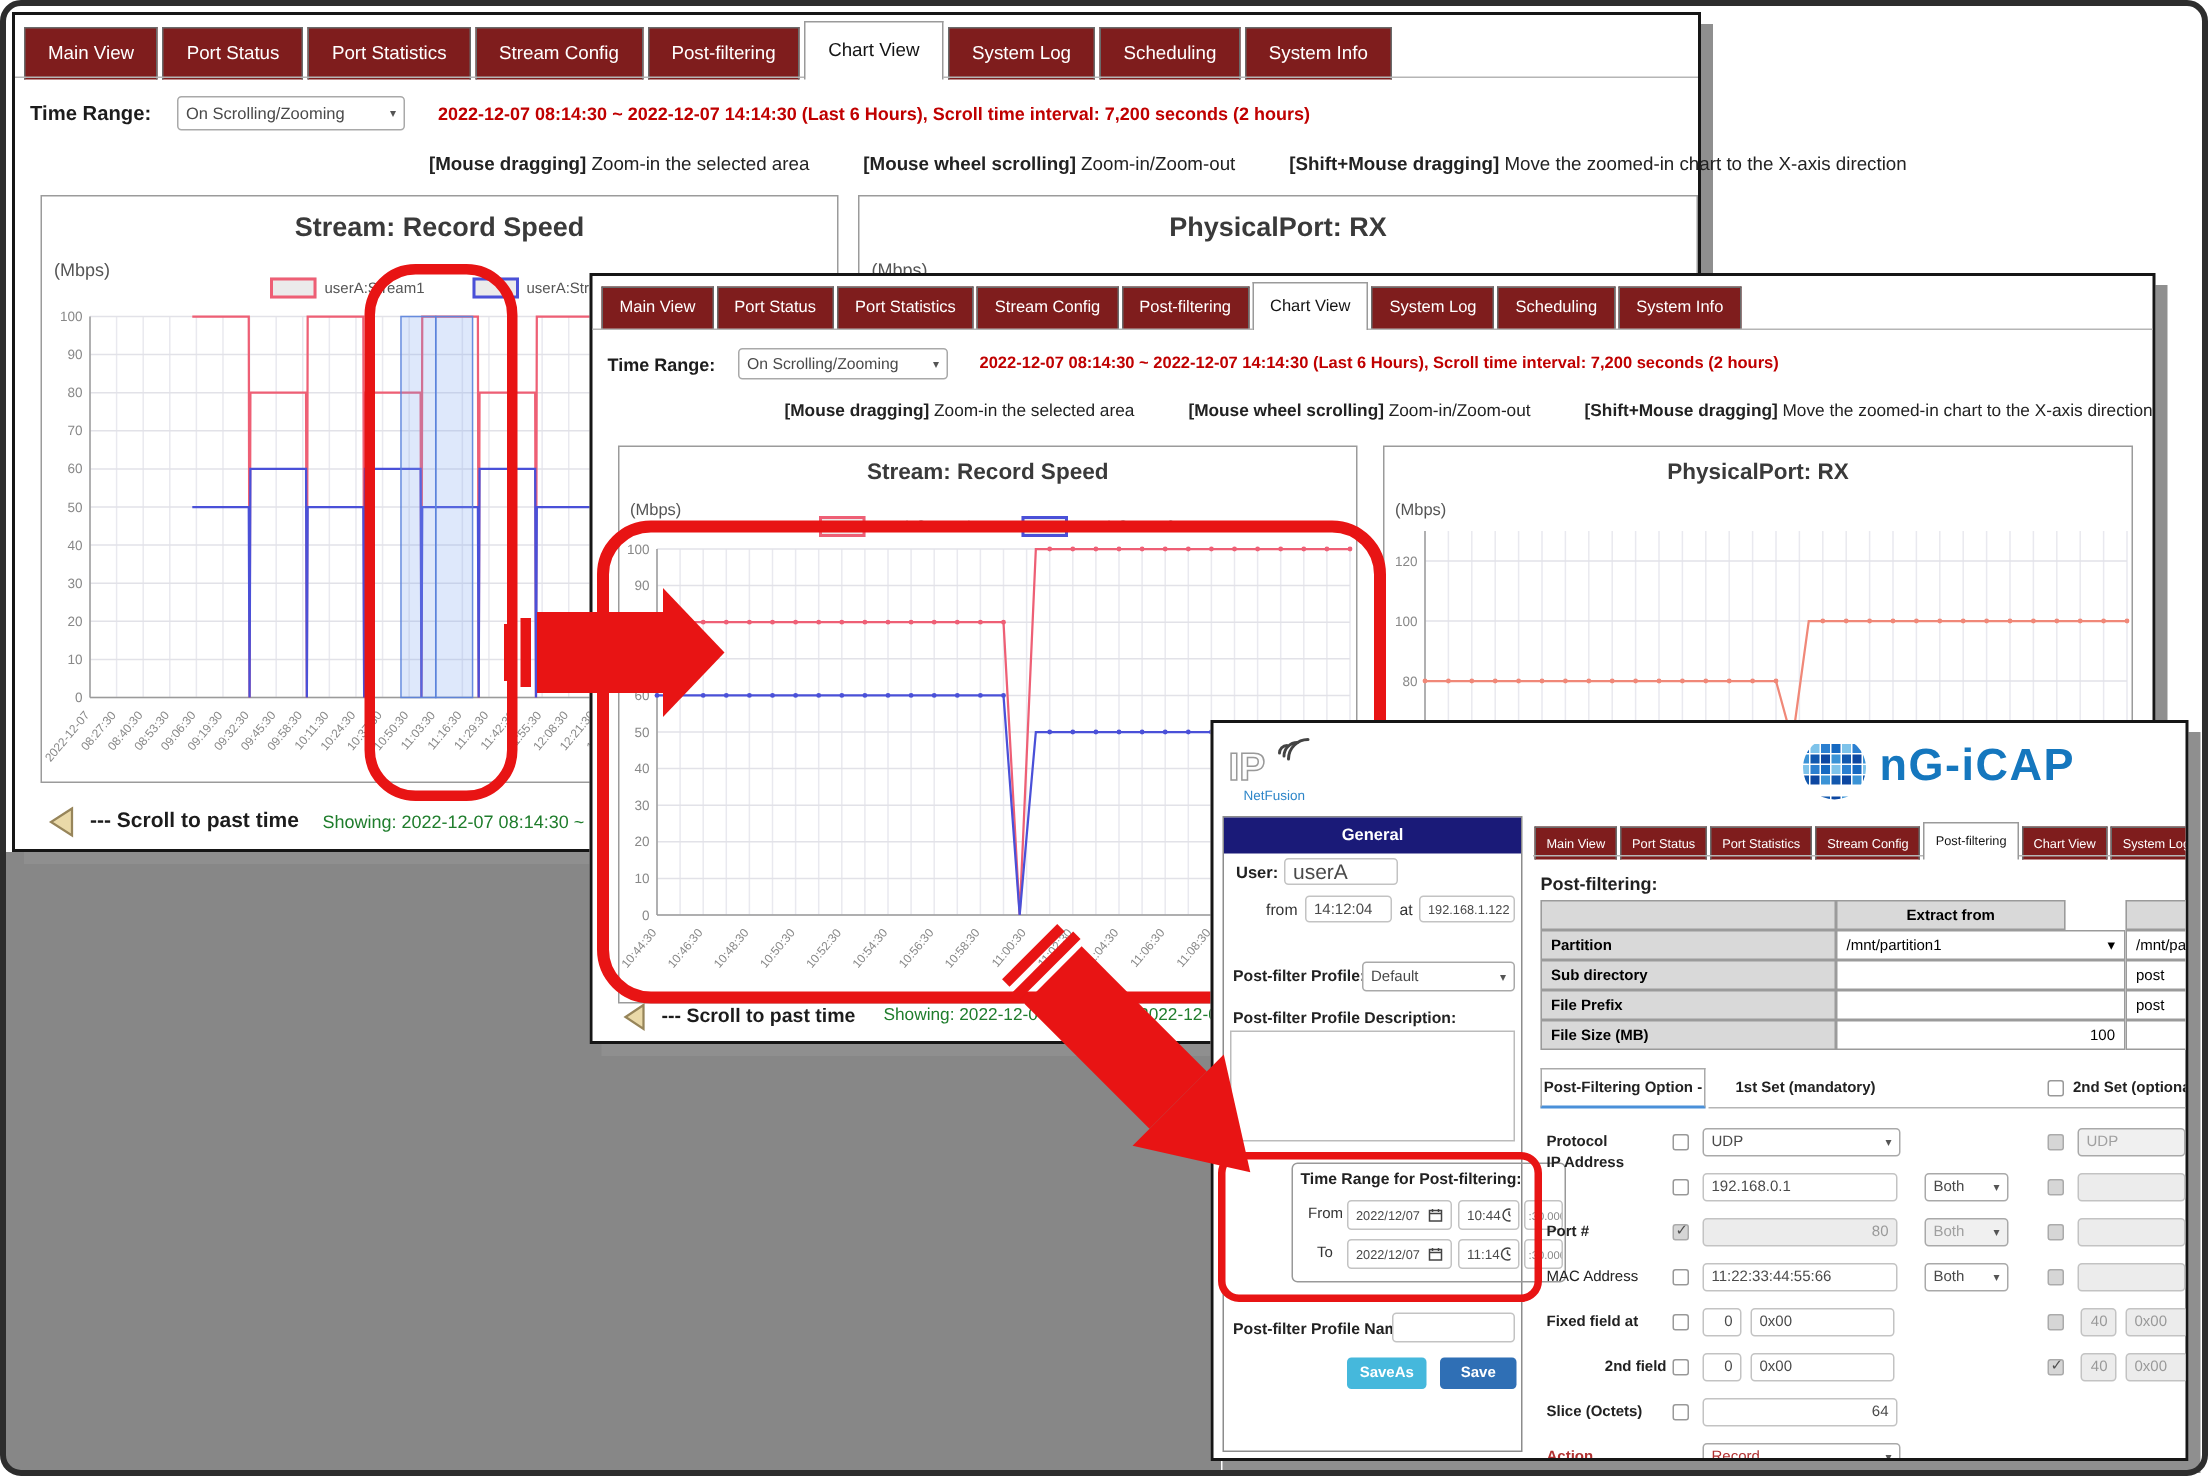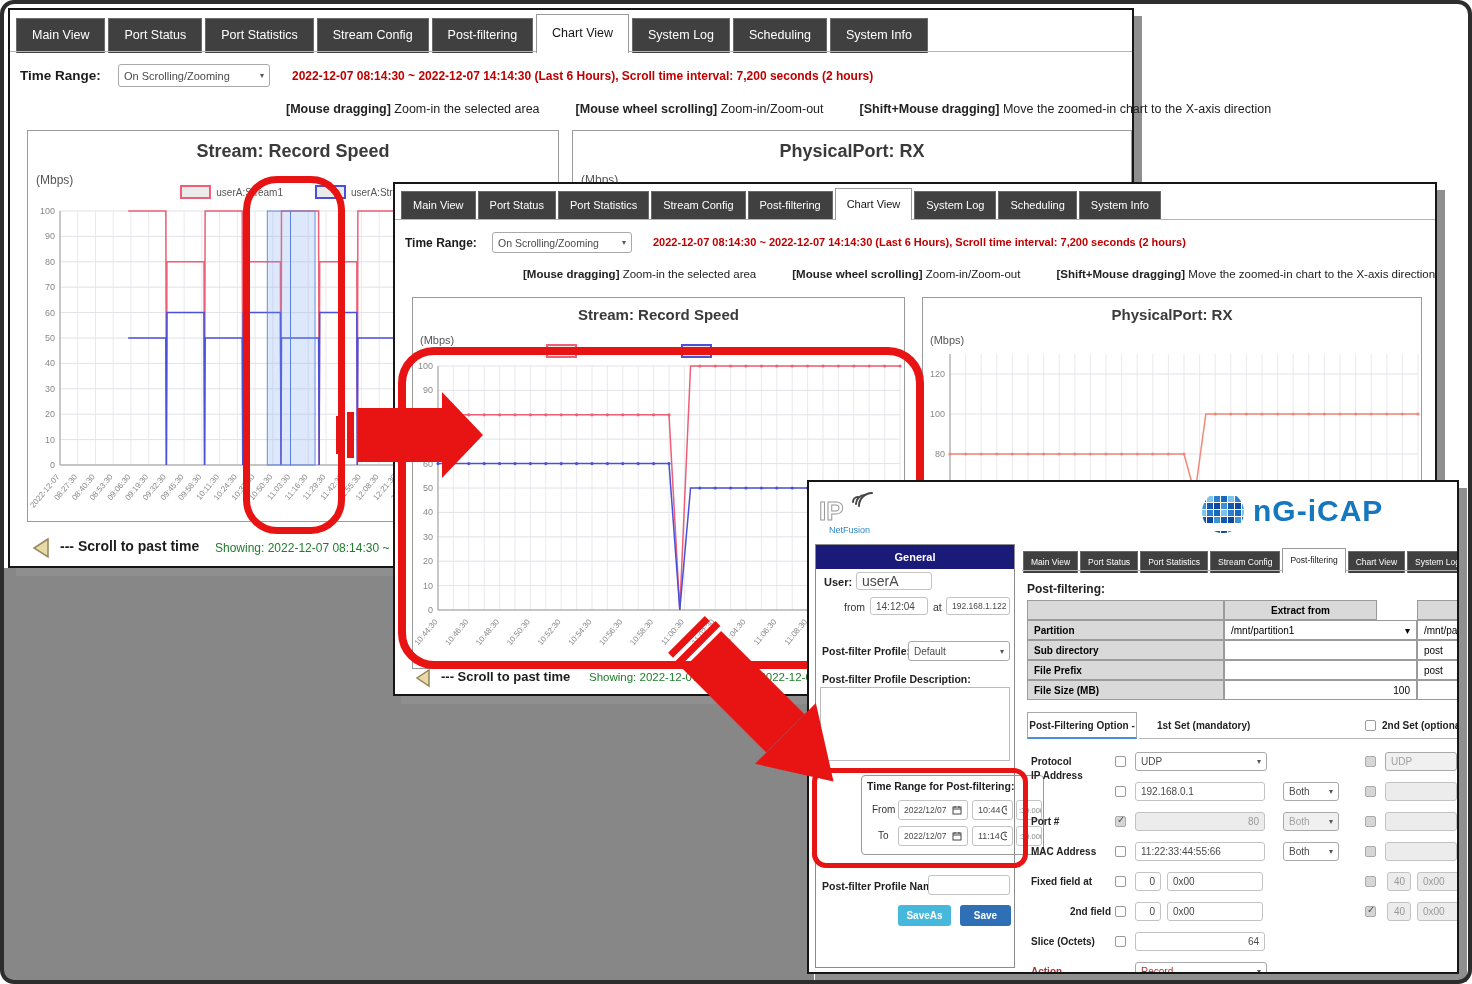--- a/index.html
+++ b/index.html
@@ -6,21 +6,21 @@
   body{width:1472px;height:984px;position:relative;font-family:"Liberation Sans",sans-serif;overflow:hidden;}
   .frame{position:absolute;inset:0;overflow:hidden;}
   .frame::after{content:"";position:absolute;inset:0;border:4px solid #2d2d2d;border-radius:14px;pointer-events:none;z-index:99;}
   .bg-grey{position:absolute;left:4px;top:568px;width:810px;height:412px;background:#878787;z-index:2;}
   .win{position:absolute;background:#fff;border:2px solid #161616;box-shadow:8px 8px 0 #8f8f8f;box-sizing:border-box;}
   #win1{left:8px;top:8px;width:1126px;height:560px;z-index:5;}
   #win2{left:393px;top:182px;width:1044px;height:514px;z-index:20;}
   #win3{left:807px;top:480px;width:652px;height:494px;z-index:40;}
   
   .tabbar{position:absolute;display:flex;align-items:flex-end;}
-  .tab{background:#404040;color:#fff;border:1px solid #6a6a6a;border-bottom:none;text-align:center;white-space:nowrap;}
+  .tab{background:#7f1d1d;color:#fff;border:1px solid #6a6a6a;border-bottom:none;text-align:center;white-space:nowrap;}
   .tab.active{background:#fff;color:#141414;border:1px solid #9a9a9a;border-bottom:none;position:relative;z-index:3;}
   .tabbar1 .tab{font-size:12.5px;line-height:33px;padding:0 15px;margin-right:3px;height:34px;}
   .tabbar1 .tab.active{height:38px;line-height:37px;}
   .tabbar2 .tab{font-size:11px;line-height:27px;padding:0 11px;margin-right:2px;height:28px;}
   .tabbar2 .tab.active{height:31px;line-height:30px;}
   .tabbar3 .tab{font-size:8.5px;line-height:20px;padding:0 7px;margin-right:2px;height:21px;}
   .tabbar3 .tab.active{height:24px;line-height:23px;}
   .tabline{position:absolute;border-top:1px solid #b5b5b5;}
   
   .lbl-bold{position:absolute;font-weight:bold;color:#1c1c1c;}
@@ -672,21 +672,21 @@
       <div class="inp grey" style="left: 576px; top: 300px; width: 72px; height: 19px; font-size: 10px;"></div>
       <div class="" style="position: absolute; left: 222px; top: 334px; width: 80px; font-size: 10px; font-weight: bold; color: rgb(34, 34, 34); text-align: left;">Port #</div>
       <div class="cb checked grey" style="left: 306px; top: 334px;"></div>
       <div class="inp right grey" style="left: 326px; top: 330px; width: 130px; height: 19px; font-size: 10px;">80</div>
       <div class="sel grey" style="left: 474px; top: 330px; width: 56px; height: 19px; font-size: 10px;">
         <span>Both</span>
         <span class="caret">▾</span>
       </div>
       <div class="cb grey" style="left: 556px; top: 334px;"></div>
       <div class="inp grey" style="left: 576px; top: 330px; width: 72px; height: 19px; font-size: 10px;"></div>
-      <div class="" style="position: absolute; left: 222px; top: 364px; width: 80px; font-size: 10px; font-weight: bold; color: rgb(34, 34, 34); text-align: left;">MAC Address</div>
+      <div class="" style="position: absolute; left: 222px; top: 364px; width: 80px; font-size: 10px; font-weight: normal; color: rgb(34, 34, 34); text-align: left;">MAC Address</div>
       <div class="cb" style="left: 306px; top: 364px;"></div>
       <div class="inp" style="left: 326px; top: 360px; width: 130px; height: 19px; font-size: 10px;">11:22:33:44:55:66</div>
       <div class="sel" style="left: 474px; top: 360px; width: 56px; height: 19px; font-size: 10px;">
         <span>Both</span>
         <span class="caret">▾</span>
       </div>
       <div class="cb grey" style="left: 556px; top: 364px;"></div>
       <div class="inp grey" style="left: 576px; top: 360px; width: 72px; height: 19px; font-size: 10px;"></div>
       <div class="" style="position: absolute; left: 222px; top: 394px; width: 80px; font-size: 10px; font-weight: bold; color: rgb(34, 34, 34); text-align: left;">Fixed field at</div>
       <div class="cb" style="left: 306px; top: 394px;"></div>

